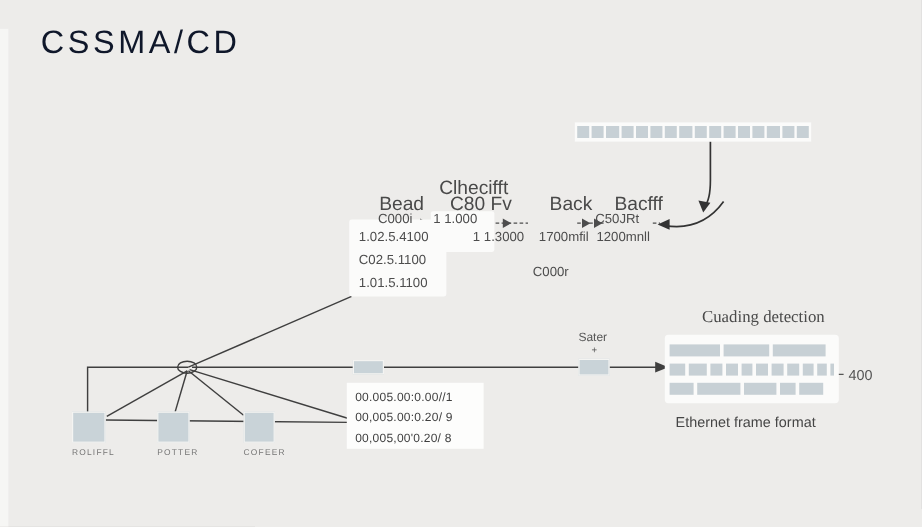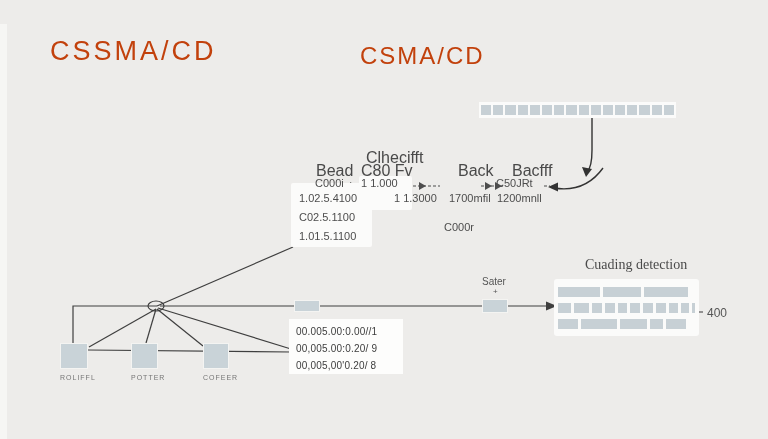--- a/index.html
+++ b/index.html
@@ -6,21 +6,21 @@
   .stage{
     position:relative;width:768px;height:439px;overflow:hidden;
     background:#edecea;
     font-family:"Liberation Sans", sans-serif;
     color:#3f3f3f;
   }
   .abs{position:absolute;white-space:nowrap;}
   .edge-strip{position:absolute;left:0;top:24px;width:7px;height:415px;background:#f6f6f4;}
   svg.lines{position:absolute;left:0;top:0;width:768px;height:439px;}
 
-  .title{font-size:27px;font-weight:500;letter-spacing:3px;color:#c2410c;margin:16px;}
+  .title{font-size:27px;font-weight:500;letter-spacing:3px;color:#0f172a;margin:0;}
   .title-center{font-size:24px;letter-spacing:2px;}
 
   
   .preamble-bar{
     position:absolute;left:479px;top:102px;width:197px;height:16px;
     background:#fbfbfa;display:flex;align-items:center;gap:2px;
     padding:0 2px;box-sizing:border-box;
   }
   .bar-seg{flex:1;height:10px;background:#c7d0d5;}
 
@@ -99,21 +99,20 @@
       <path d="M592,118 V150 Q592,167 587,172"></path>
       <path d="M603,168 Q585,193 554,188"></path>
     </g>
     <polygon points="582,167 592,169 586,177" fill="#333"></polygon>
     <polygon points="548,187 558,182.5 558,191.5" fill="#333"></polygon>
 
     <path d="M696,312 H703" stroke="#555" stroke-width="1.2"></path>
   </svg>
 
   <h1 class="abs title" style="left:34px;top:20px;">CSSMA/CD</h1>
-  <h1 class="abs title title-center" style="left:344px;top:26px;">CSMA/CD</h1>
 
   <div class="preamble-bar">
       <div class="bar-seg"></div>
       <div class="bar-seg"></div>
       <div class="bar-seg"></div>
       <div class="bar-seg"></div>
       <div class="bar-seg"></div>
       <div class="bar-seg"></div>
       <div class="bar-seg"></div>
       <div class="bar-seg"></div>
@@ -125,21 +124,21 @@
       <div class="bar-seg"></div>
       <div class="bar-seg"></div>
       <div class="bar-seg"></div>
     </div>
 
   <div class="panel" style="left:291px;top:183px;width:81px;height:64px;"></div>
   <div class="panel" style="left:359px;top:176px;width:53px;height:34px;"></div>
 
   <span class="abs tbl-hdr" style="left:366px;top:149px;">Clhecifft</span>
   <span class="abs tbl-hdr" style="left:316px;top:162px;">Bead</span>
-  <span class="abs tbl-hdr" style="left:361px;top:162px;">C80 Fv</span>
+  <span class="abs tbl-hdr" style="left:375px;top:162px;">C80 Fv</span>
   <span class="abs tbl-hdr" style="left:458px;top:162px;">Back</span>
   <span class="abs tbl-hdr" style="left:512px;top:162px;">Bacfff</span>
 
   <span class="abs tbl" style="left:315px;top:177px;">C000i</span>
   <span class="abs tbl" style="left:361px;top:177px;">1 1.000</span>
   <span class="abs tbl" style="left:444px;top:177px;margin-top:44px;">C000r</span>
   <span class="abs tbl" style="left:496px;top:177px;">C50JRt</span>
 
   <span class="abs tbl" style="left:299px;top:192px;">1.02.5.4100</span>
   <span class="abs tbl" style="left:361px;top:192px;margin-left:33px;">1 1.3000</span>
@@ -189,14 +188,15 @@
       </div>
       <div class="frame-row">
         <div class="frame-seg" style="width: 20px;"></div>
         <div class="frame-seg" style="width: 36px;"></div>
         <div class="frame-seg" style="width: 27px;"></div>
         <div class="frame-seg" style="width: 13px;"></div>
         <div class="frame-seg" style="width: 20px;"></div>
       </div>
     </div>
   <span class="abs size-label" style="left:707px;top:306px;">400</span>
+  <span class="abs cap-md" style="left:563px;top:345px;">Ethernet frame format</span>
 
 </div>
 
 </body></html>

